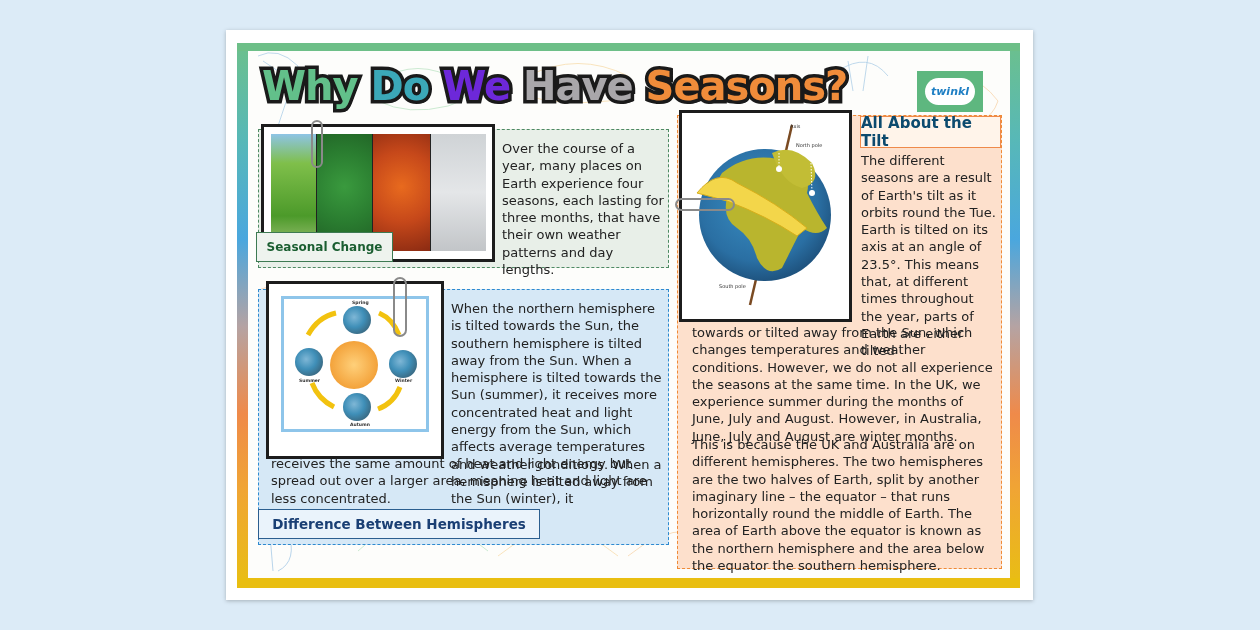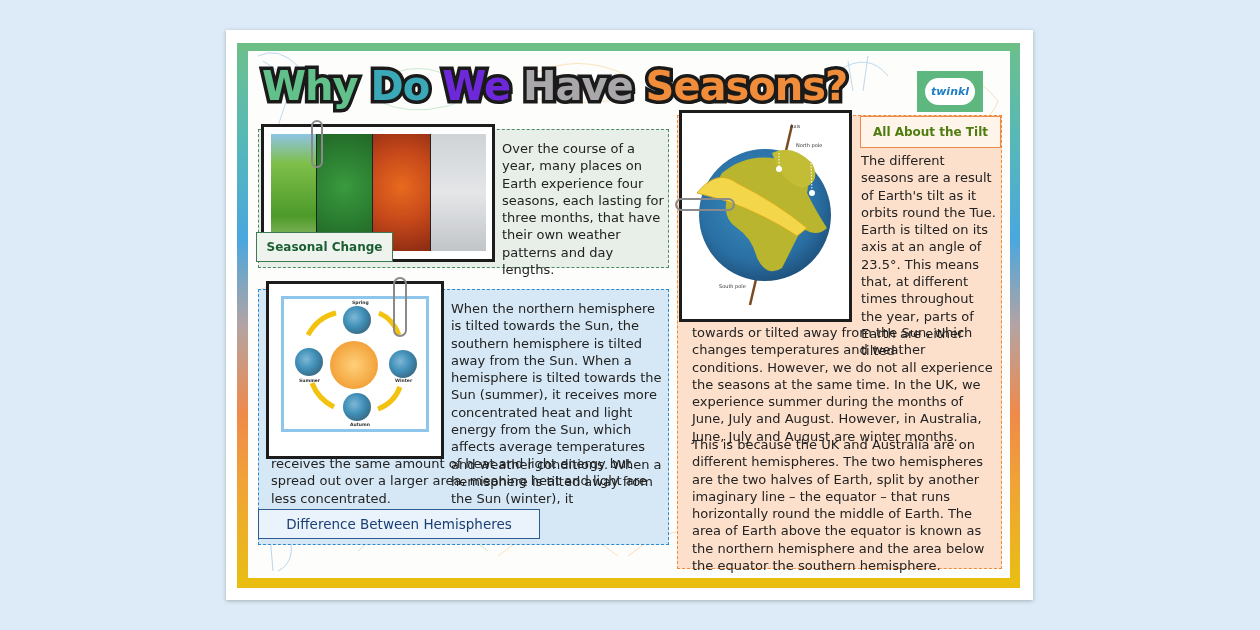--- a/index.html
+++ b/index.html
@@ -73,37 +73,37 @@
     background:#fff; border:3px solid #1c1c1c;
   }
   .photo2 .inner-frame {
     position:absolute; left:12px; top:12px; width:148px; height:136px; border:3px solid #8ec5ea; background:#fff;
   }
   .txt-hemi-top { position:absolute; left:451px; top:300px; width:212px; }
   .txt-hemi-bottom { position:absolute; left:271px; top:455px; width:394px; }
   .label-blue {
     position:absolute; left:258px; top:509px; width:282px; height:30px;
     background:#eaf3fb; border:1.5px solid #2b5e8f;
-    color:#1a3f74; font-family:"DejaVu Sans", sans-serif; font-weight:normal; font-size:13.5px;
+    color:#1a3f74; font-family:"DejaVu Sans", sans-serif; font-weight:bold; font-size:13.5px;
     display:flex; align-items:center; justify-content:center;
   }
 
   
   .panel-orange {
     position:absolute; left:677px; top:115px; width:325px; height:454px;
     background:#fde0cc; border:1.5px dashed #ef8a36;
   }
   .photo3 {
     position:absolute; left:679px; top:110px; width:173px; height:212px;
     background:#fff; border:3px solid #1c1c1c; overflow:hidden;
   }
   .label-orange {
     position:absolute; left:860px; top:116px; width:141px; height:32px;
     background:#fff4ea; border:1.5px solid #ef8a4a;
-    color:#4d7c0f; font-family:"DejaVu Sans", sans-serif; font-weight:bold; font-size:12px;
+    color:#0c4a6e; font-family:"DejaVu Sans", sans-serif; font-weight:bold; font-size:15px;
     display:flex; align-items:center; justify-content:center;
   }
   .txt-tilt-side { position:absolute; left:861px; top:152px; width:138px; }
   .txt-tilt-main { position:absolute; left:692px; top:324px; width:305px; }
   .txt-tilt-p2 { position:absolute; left:692px; top:436px; width:305px; }
 
   .clip { position:absolute; border:2px solid #8a8a8a; border-radius:7px; }
   .axis-label { position:absolute; font-size:5px; color:#333; font-family:"DejaVu Sans", sans-serif; }
   .season-label { position:absolute; font-size:4.5px; color:#333; font-weight:bold; font-family:"DejaVu Sans", sans-serif; }
 </style>

